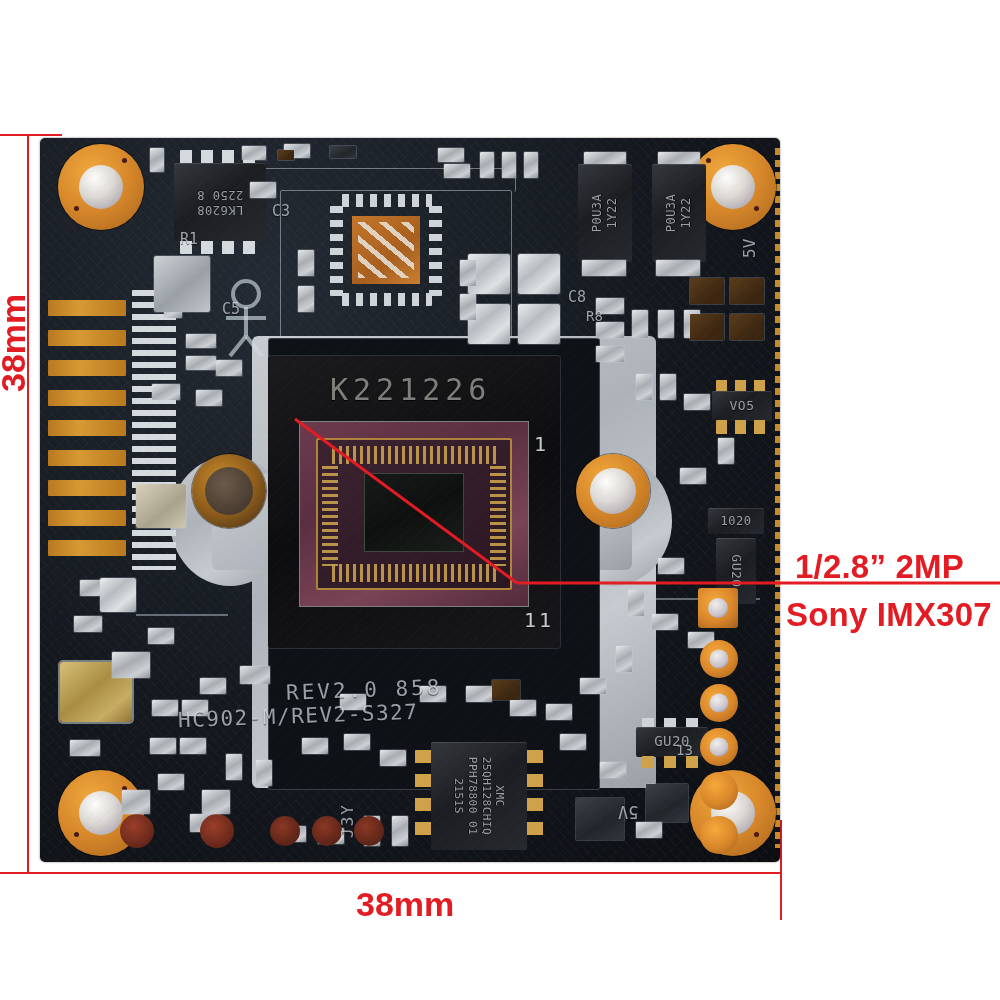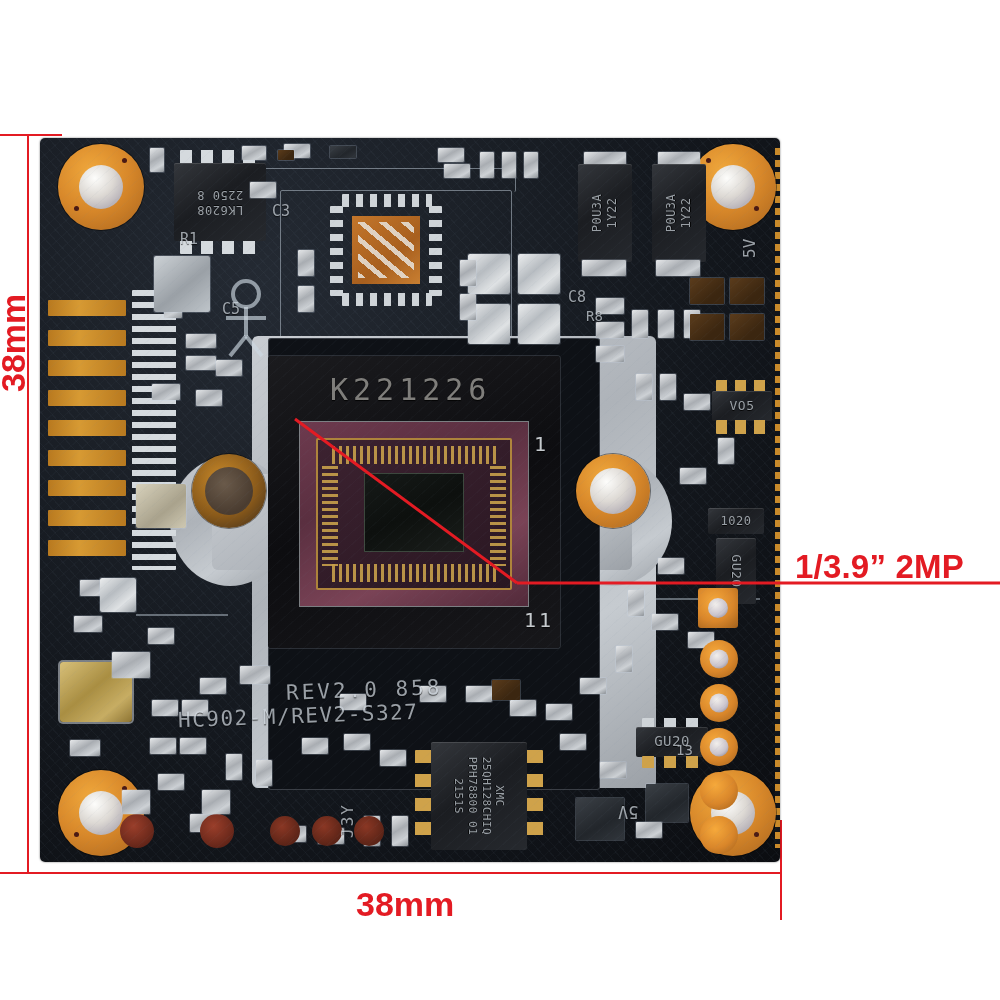--- a/index.html
+++ b/index.html
@@ -566,15 +566,16 @@
       </div>
     </div>
 
   </div>
 
   <svg class="diag-svg">
     <line x1="295" y1="419" x2="517" y2="583" stroke="#e31b23" stroke-width="3"></line>
     <line x1="517" y1="583" x2="1000" y2="583" stroke="#e31b23" stroke-width="3"></line>
   </svg>
 
-  <div class="callout" style="left:795px; top:548px;">1/3.9” 2MP</div>
+  <div class="callout" style="left:795px; top:548px;">1/2.8” 2MP</div>
+  <div class="callout" style="left:786px; top:596px;">Sony IMX307</div>
 
 </div>
 
 </body></html>

